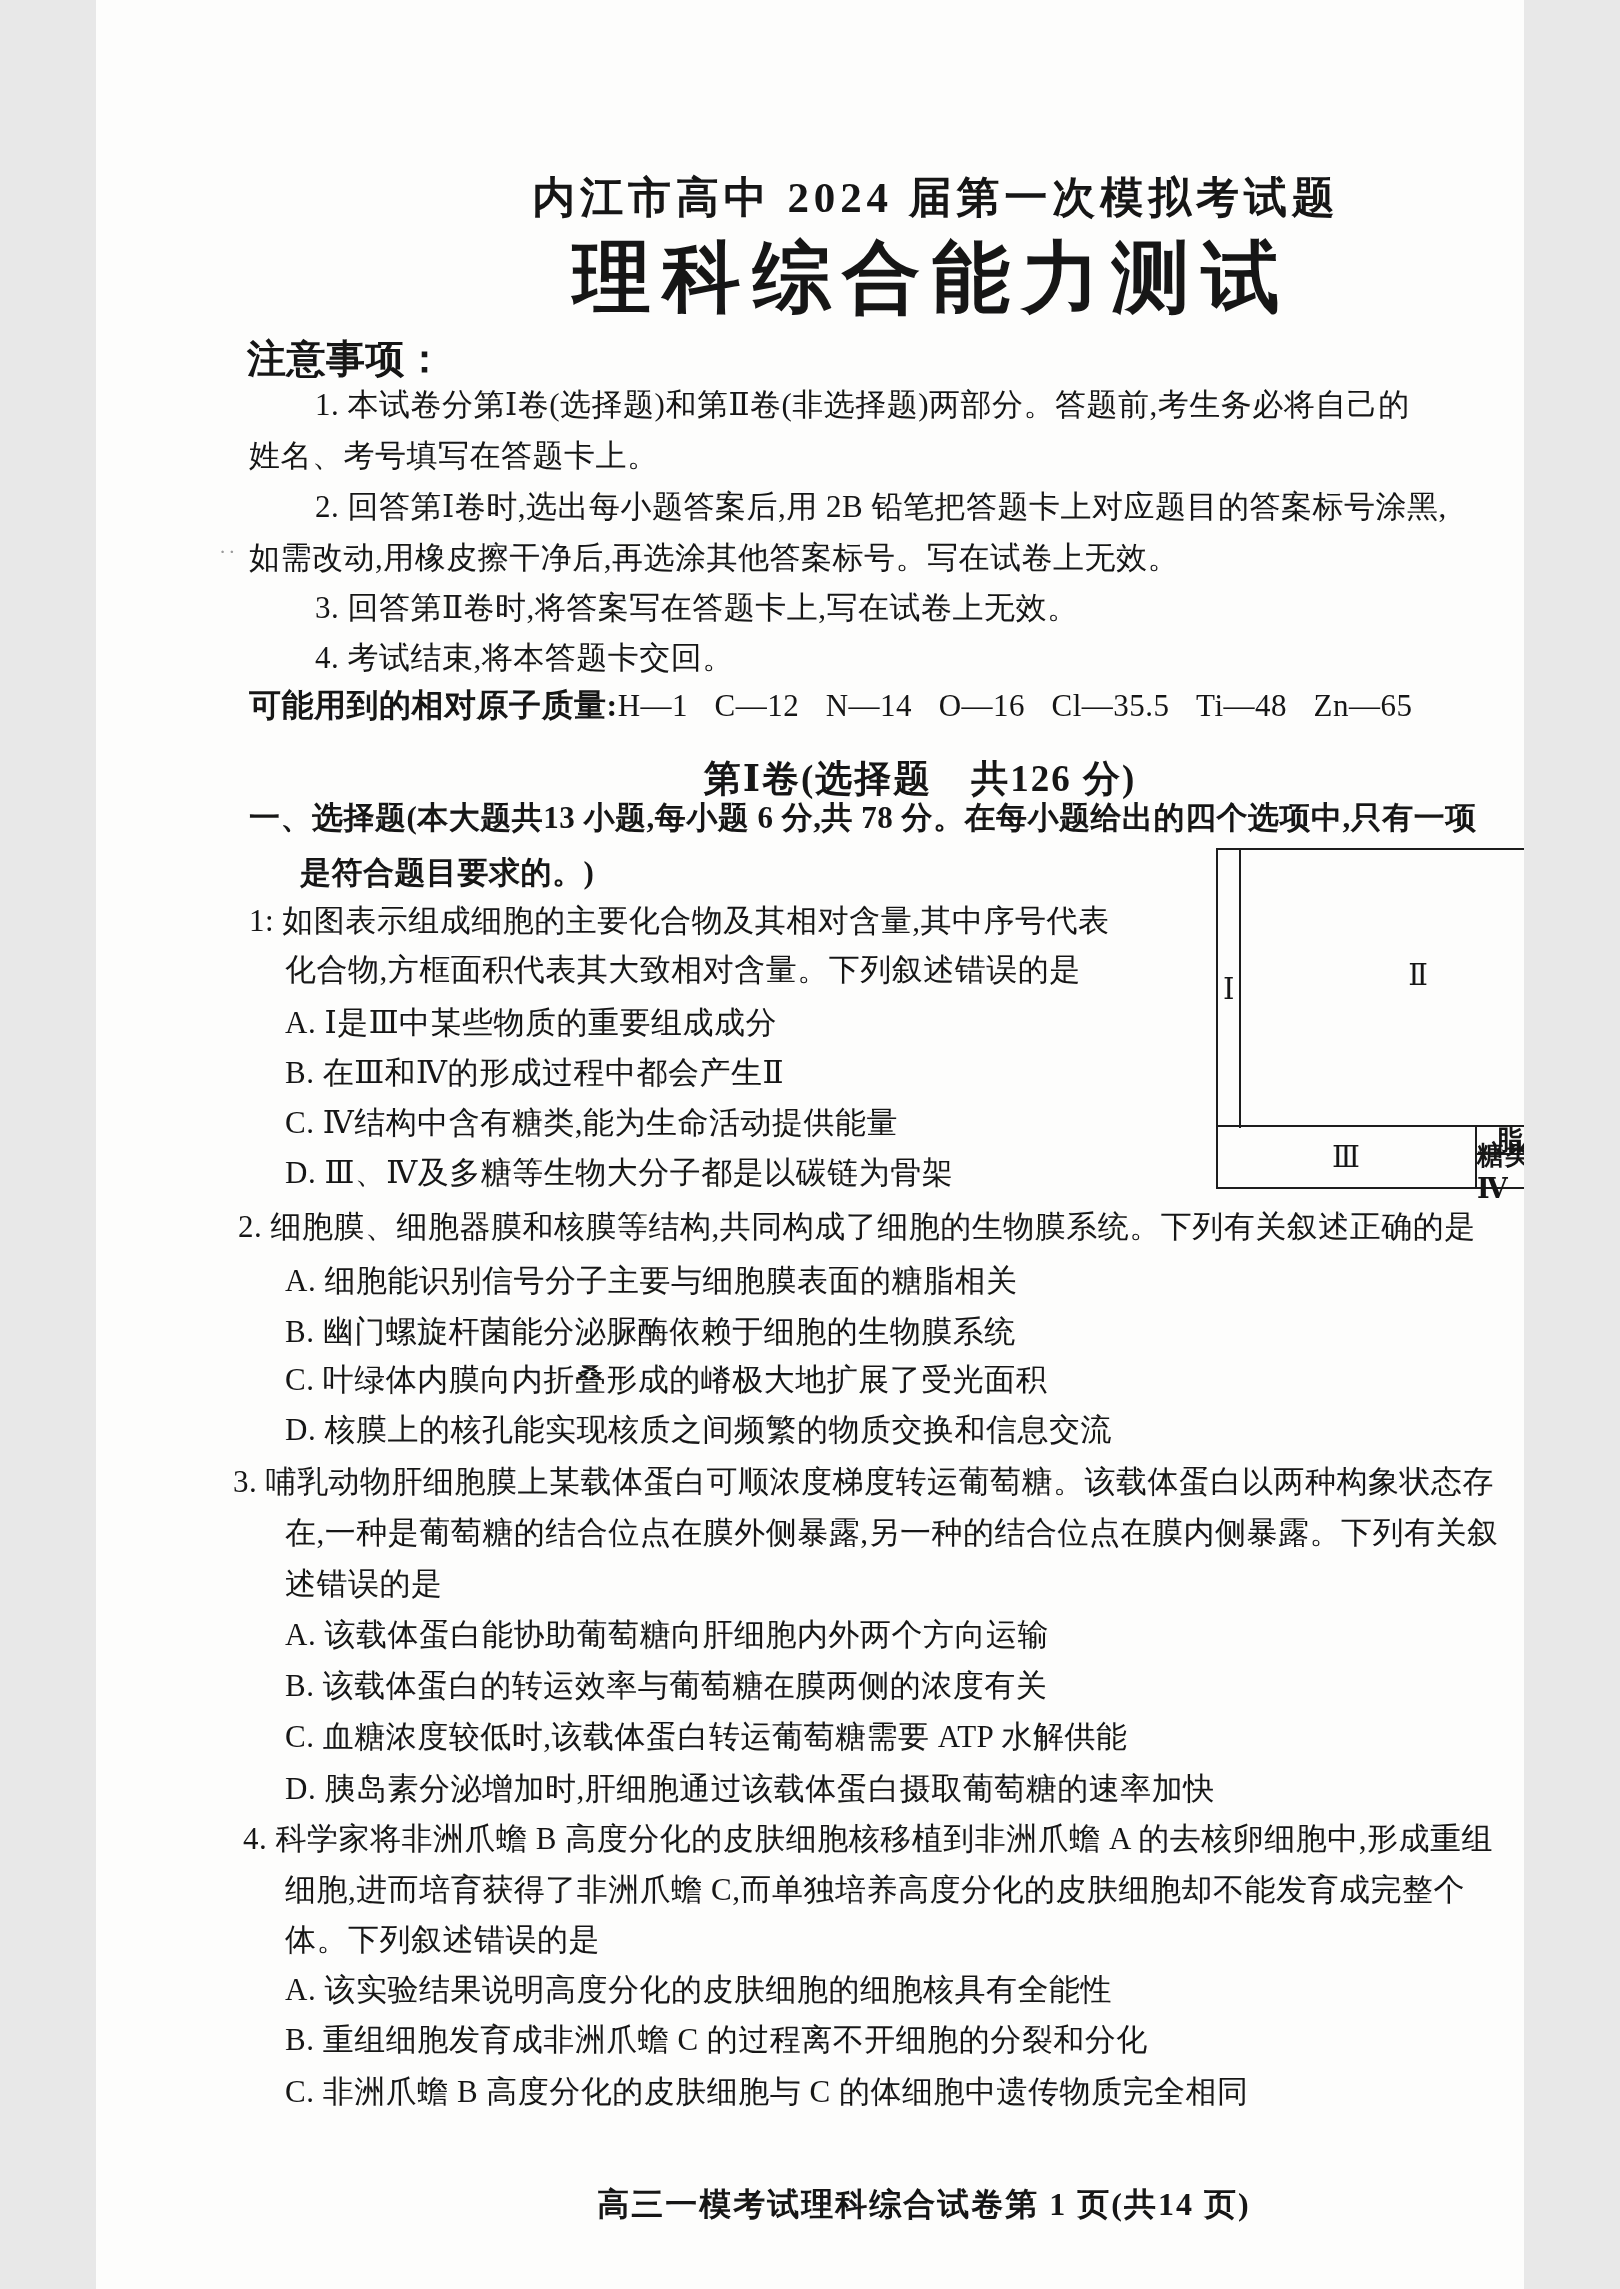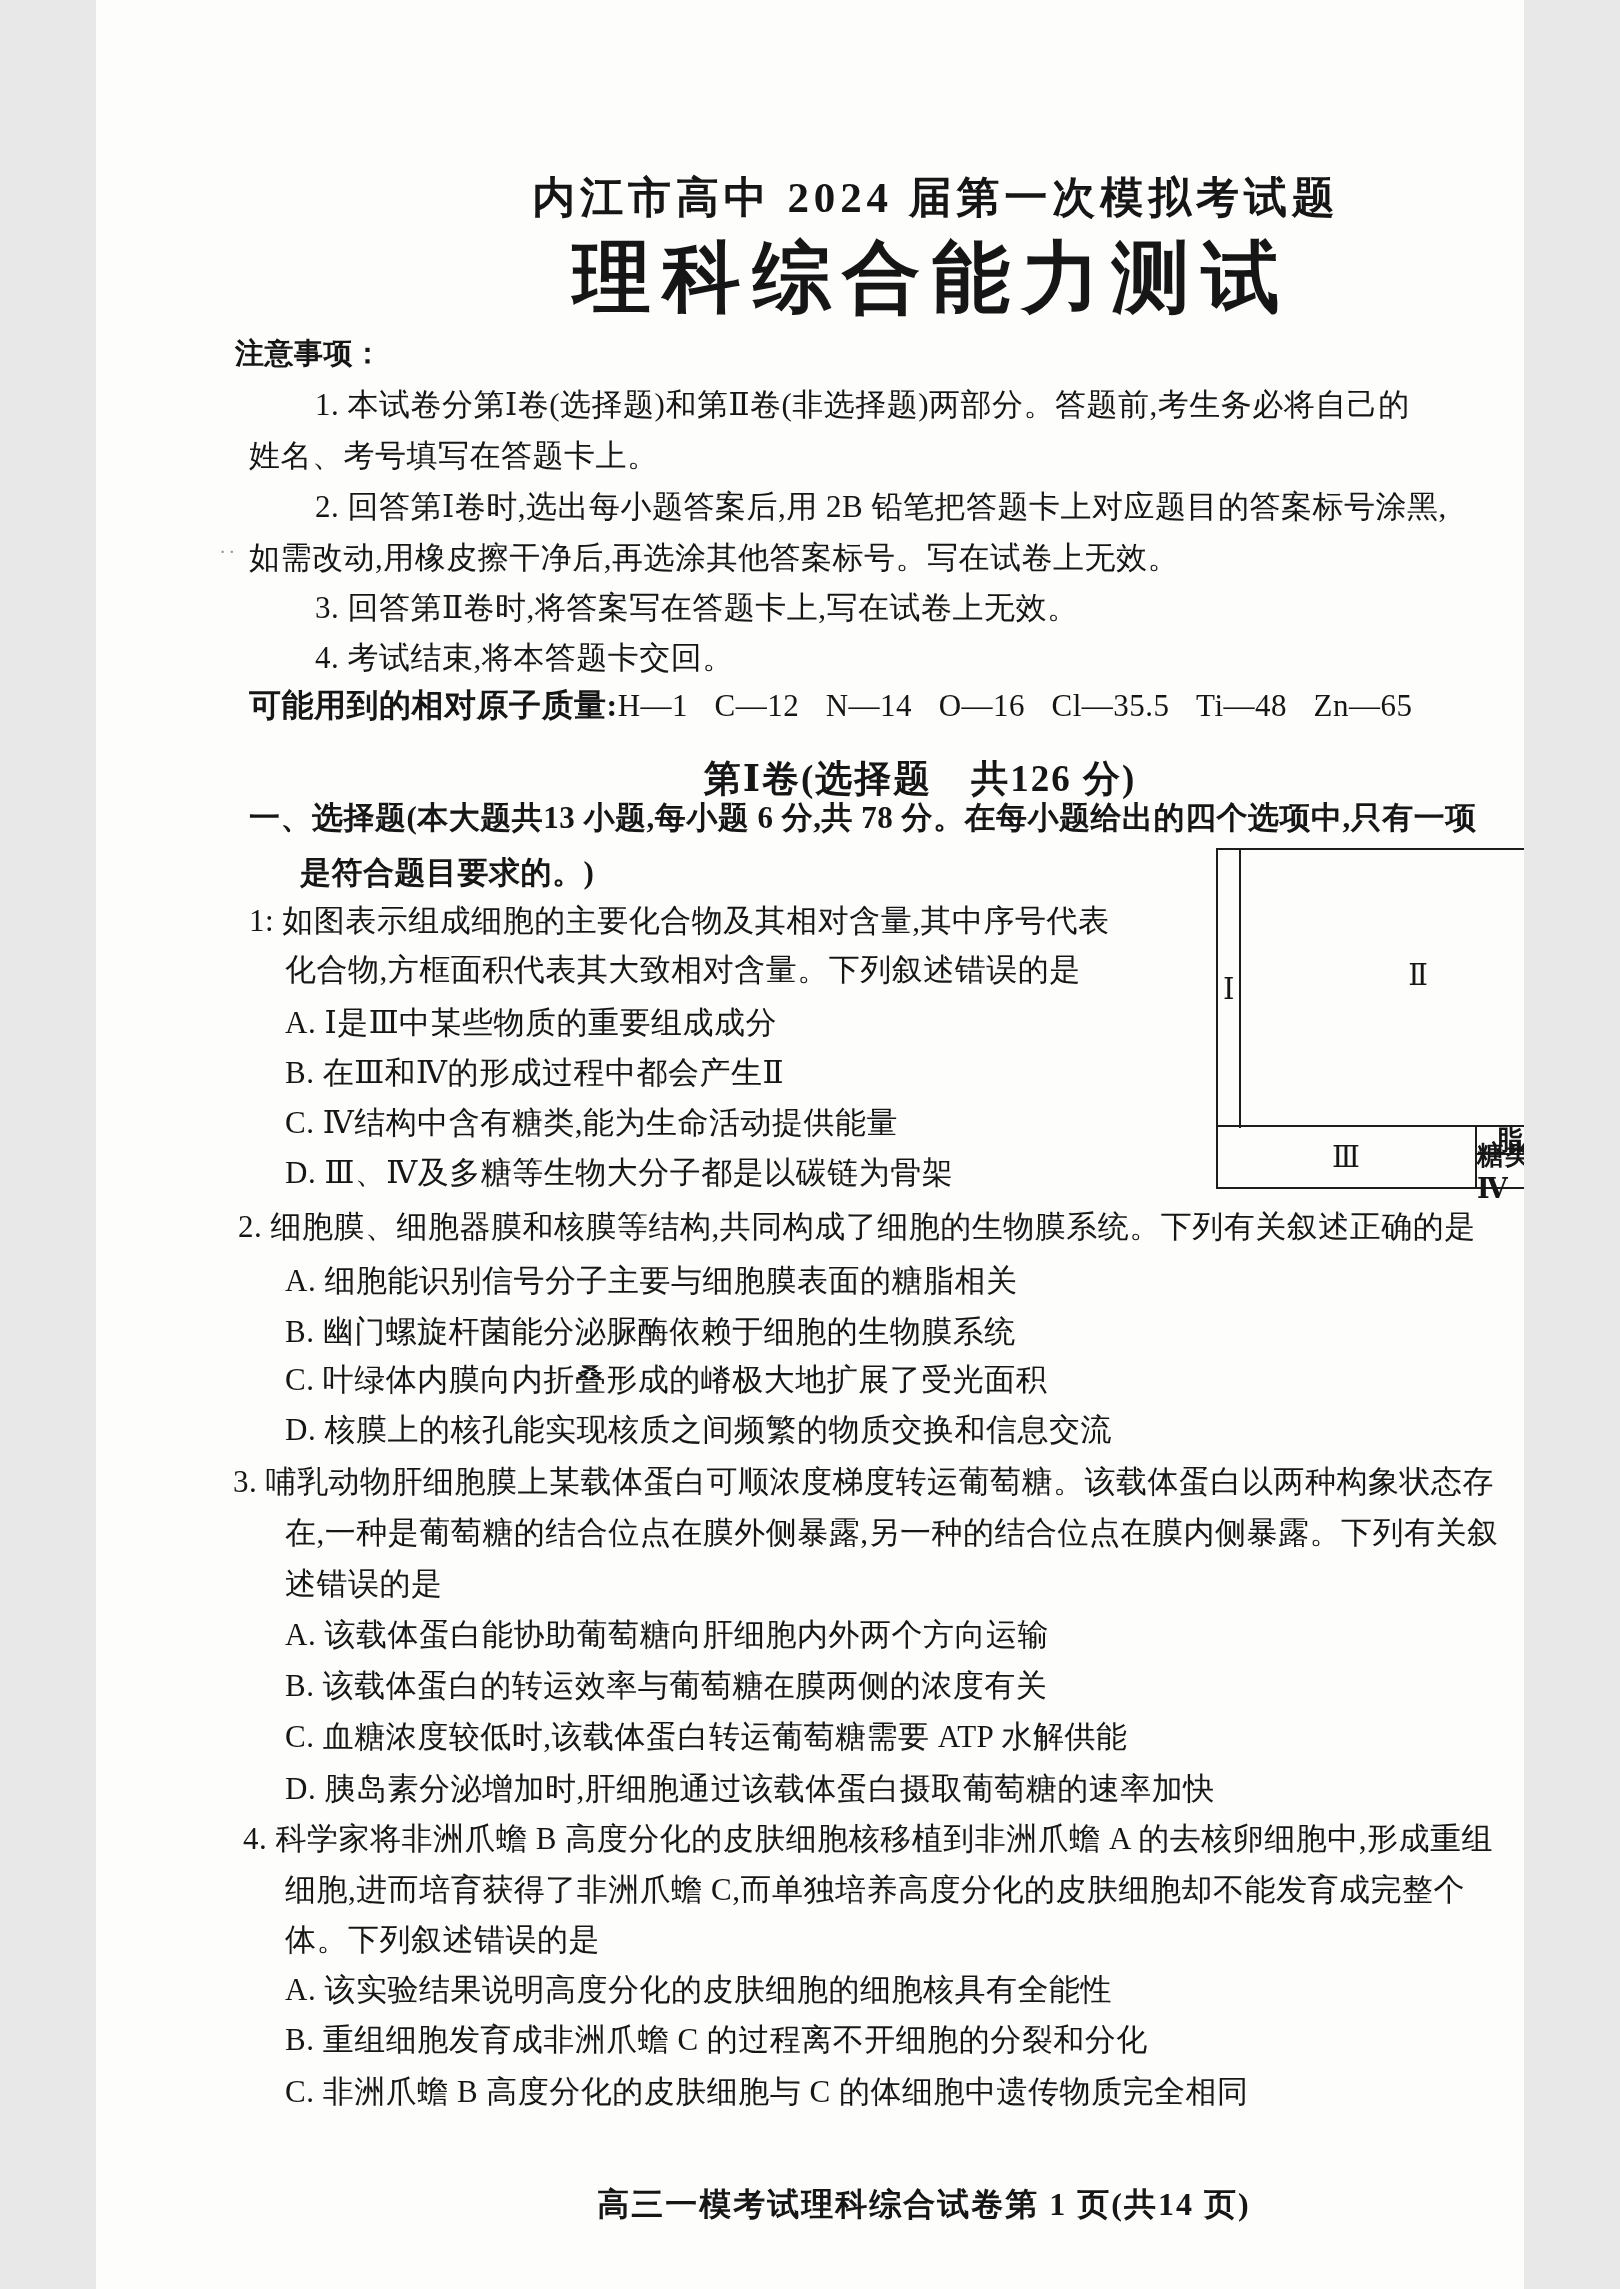--- a/index.html
+++ b/index.html
@@ -68,21 +68,21 @@
   .cell-sugar{top:28px;bottom:0;}
 </style>
 </head>
 <body>
 
 <div class="page">
 
   <div class="ln title1 center" style="left:840px;top:173px;">内江市高中 2024 届第一次模拟考试题</div>
   <div class="ln title2 center" style="left:836px;top:233px;">理科综合能力测试</div>
 
-  <div class="ln b" style="left:139px;top:337px;font-size:29px;">注意事项：</div>
+  <div class="ln b" style="left:151px;top:337px;font-size:39px;">注意事项：</div>
   <div class="ln" style="left:219px;top:387px;">1. 本试卷分第Ⅰ卷(选择题)和第Ⅱ卷(非选择题)两部分。答题前,考生务必将自己的</div>
   <div class="ln" style="left:153px;top:438px;">姓名、考号填写在答题卡上。</div>
   <div class="ln" style="left:219px;top:489px;">2. 回答第Ⅰ卷时,选出每小题答案后,用 2B 铅笔把答题卡上对应题目的答案标号涂黑,</div>
   <div class="artifact" style="left:123px;top:540px;">··</div>
   <div class="ln" style="left:153px;top:540px;">如需改动,用橡皮擦干净后,再选涂其他答案标号。写在试卷上无效。</div>
   <div class="ln" style="left:219px;top:590px;">3. 回答第Ⅱ卷时,将答案写在答题卡上,写在试卷上无效。</div>
   <div class="ln" style="left:219px;top:640px;">4. 考试结束,将本答题卡交回。</div>
 
   <div class="ln" style="left:153px;top:687px;">
     <span class="masses-label">可能用到的相对原子质量:</span><span class="mass">H—1</span><span class="mass">C—12</span><span class="mass">N—14</span><span class="mass">O—16</span><span class="mass">Cl—35.5</span><span class="mass">Ti—48</span><span class="mass">Zn—65</span>

